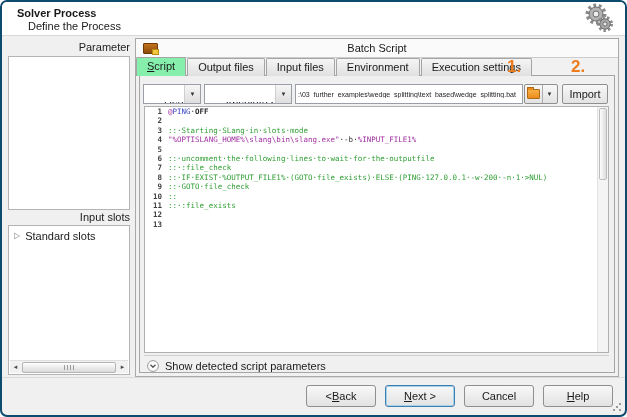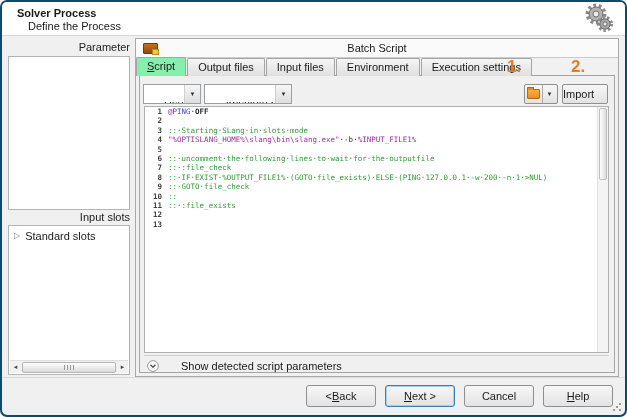--- a/index.html
+++ b/index.html
@@ -46,21 +46,21 @@
   .use-file{left:3px;top:8px;width:56px;}
   .path-mode{left:64px;top:8px;width:86px;}
   .path-input{position:absolute;left:155px;top:8px;width:222px;height:14px;border:1px solid #9a9fa5;background:#fff;
               font-family:"Liberation Sans",sans-serif;font-size:7px;padding:2px 2px;color:#222;}
   .split-btn{position:absolute;left:384px;top:8px;width:32px;height:18px;display:flex;align-items:stretch;
              border:1px solid #8f8f8f;border-radius:2px;background:linear-gradient(#f8f8f8,#e2e2e2);}
   .folder-part{width:17px;display:flex;align-items:center;justify-content:center;}
   .folder{position:relative;width:11px;height:8px;background:linear-gradient(#f8b049,#ec8d1b);border:1px solid #b06a12;border-radius:1px;}
   .folder::before{content:"";position:absolute;left:-1px;top:-3px;width:5px;height:2px;background:#ec8d1b;border:1px solid #b06a12;border-bottom:none;border-radius:1px 1px 0 0;}
   .arrow-part{width:13px;border-left:1px solid #ababab;display:flex;align-items:center;justify-content:center;font-size:6px;color:#333;}
-  .import-btn{position:absolute;left:422px;top:8px;width:44px;height:18px;display:flex;align-items:center;
+  .import-btn{position:absolute;left:422px;top:8px;width:44px;height:18px;display:flex;align-items:center;justify-content:center;
               border:1px solid #8f8f8f;border-radius:2px;background:linear-gradient(#f8f8f8,#e2e2e2);}
   
   .ann{position:absolute;font-size:17px;font-weight:bold;color:#ed7c1f;z-index:5;font-family:"Liberation Sans",sans-serif;}
   .ann1{left:505px;top:55px;}
   .ann2{left:569px;top:55px;}
   
   .editor{position:absolute;left:4px;top:30px;right:5px;height:245px;background:#ffffff;border:1px solid #b0b0b0;
           font-family:"DejaVu Sans Mono",monospace;font-size:7.5px;line-height:9.4px;overflow:hidden;}
   .code-line{display:flex;height:9.4px;}
   .lnum{width:17px;flex:none;text-align:right;padding-right:6px;font-weight:bold;color:#3f3f3f;}
@@ -68,21 +68,21 @@
   .tk-comment{color:#2f9e33;}
   .tk-magenta{color:#a12fa1;}
   .tk-blue{color:#3a45c4;}
   .tk-dark{color:#26262b;font-weight:bold;}
   .tk-plain{color:#333;}
   .vscroll{position:absolute;right:0;top:0;bottom:0;width:10px;background:#f4f4f4;border-left:1px solid #e2e2e2;}
   .vthumb{position:absolute;left:1px;right:1px;top:1px;height:70px;background:linear-gradient(90deg,#fdfdfd,#dcdcdc);
           border:1px solid #bdbdbd;border-radius:2px;}
   
   .expander{position:absolute;left:4px;right:5px;top:279px;height:19px;border-top:1px solid #cfcfcf;
-            display:flex;align-items:center;gap:22px;padding-left:3px;}
+            display:flex;align-items:center;gap:6px;padding-left:3px;}
   
   .footer-line{position:absolute;left:0;right:0;bottom:37px;border-top:1px solid #dadada;}
   .buttons{position:absolute;right:12px;bottom:8px;display:flex;gap:9px;}
   .btn{min-width:50px;height:20px;padding:0 9px;display:flex;align-items:center;justify-content:center;
        background:linear-gradient(#f8f8f8,#e2e2e2);border:1px solid #8f8f8f;border-radius:3px;white-space:nowrap;}
   .btn.default{border-color:#3c7fb1;box-shadow:0 0 0 1px #a9d0ea inset;}
   .mn{text-decoration:underline;}
   .resize-grip{position:absolute;right:3px;bottom:3px;width:10px;height:10px;
       background:
         radial-gradient(circle at 8px 2px,#9a9a9a 1px,rgba(0,0,0,0) 1.2px),
@@ -155,20 +155,21 @@
     <div class="tabpage">
 
       <div class="combo use-file">
         <span class="combo-label">Use file</span>
         <span class="combo-arrow">▼</span>
       </div>
       <div class="combo path-mode">
         <span class="combo-label">Absolute path</span>
         <span class="combo-arrow">▼</span>
       </div>
+      <input class="path-input" readonly="" value=":\03_further_examples\wedge_splitting\text_based\wedge_splitting.bat" style="">
       <div class="split-btn">
         <span class="folder-part">
             <span class="folder"></span>
           </span>
         <span class="arrow-part">▼</span>
       </div>
       <div class="import-btn">
         <span>Import</span>
       </div>
 

